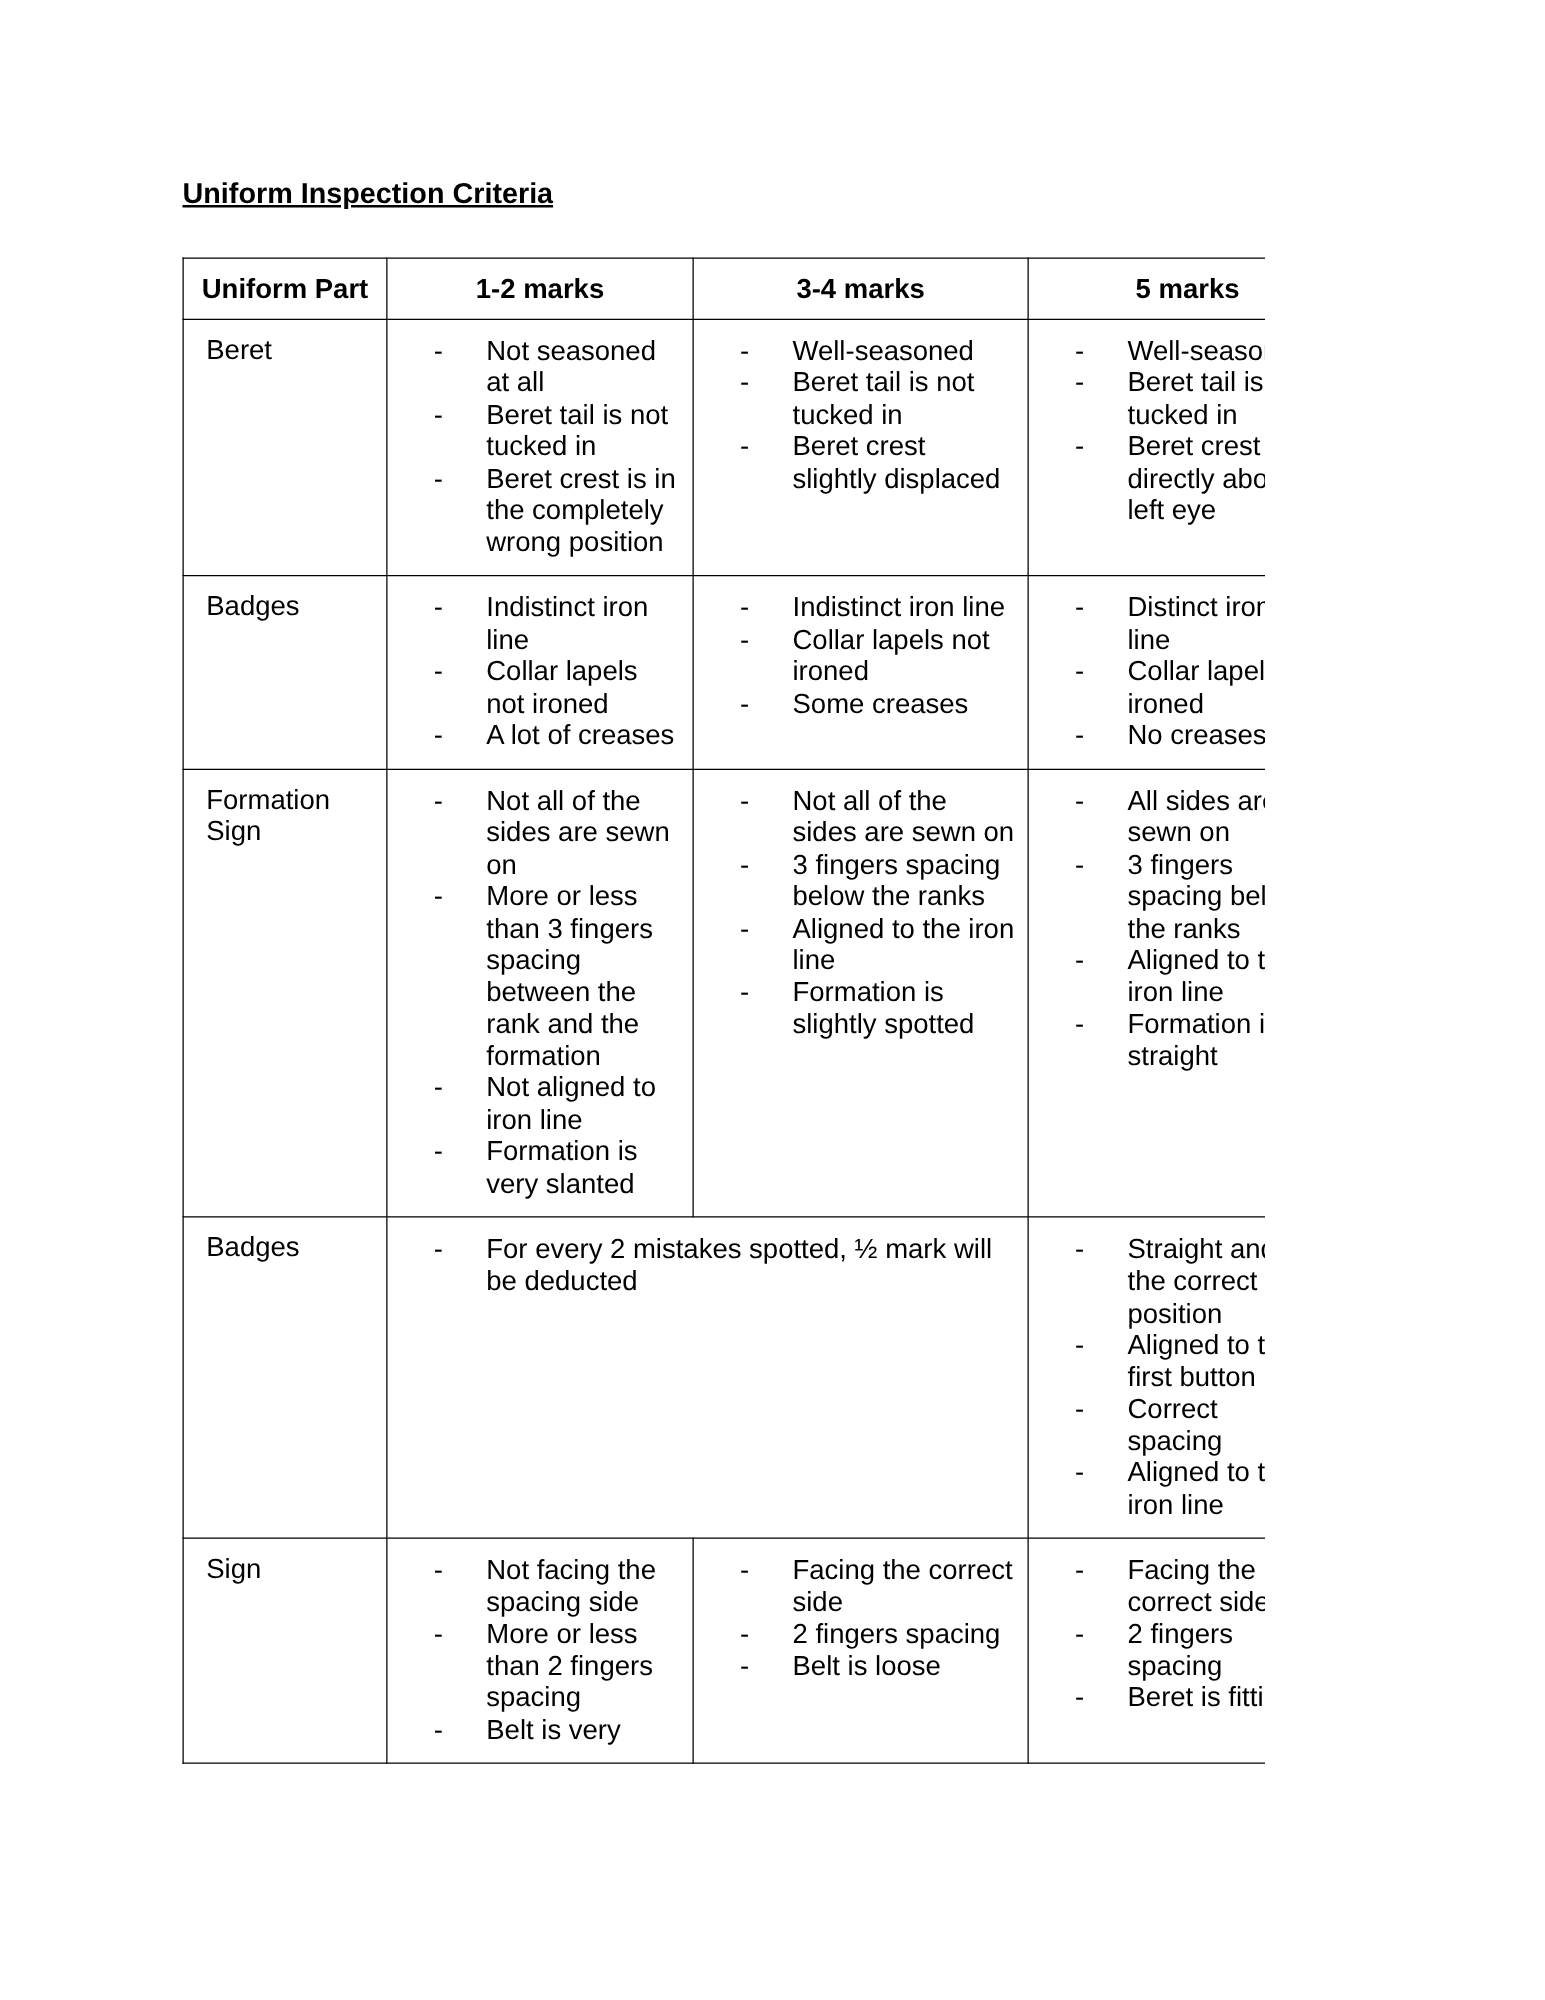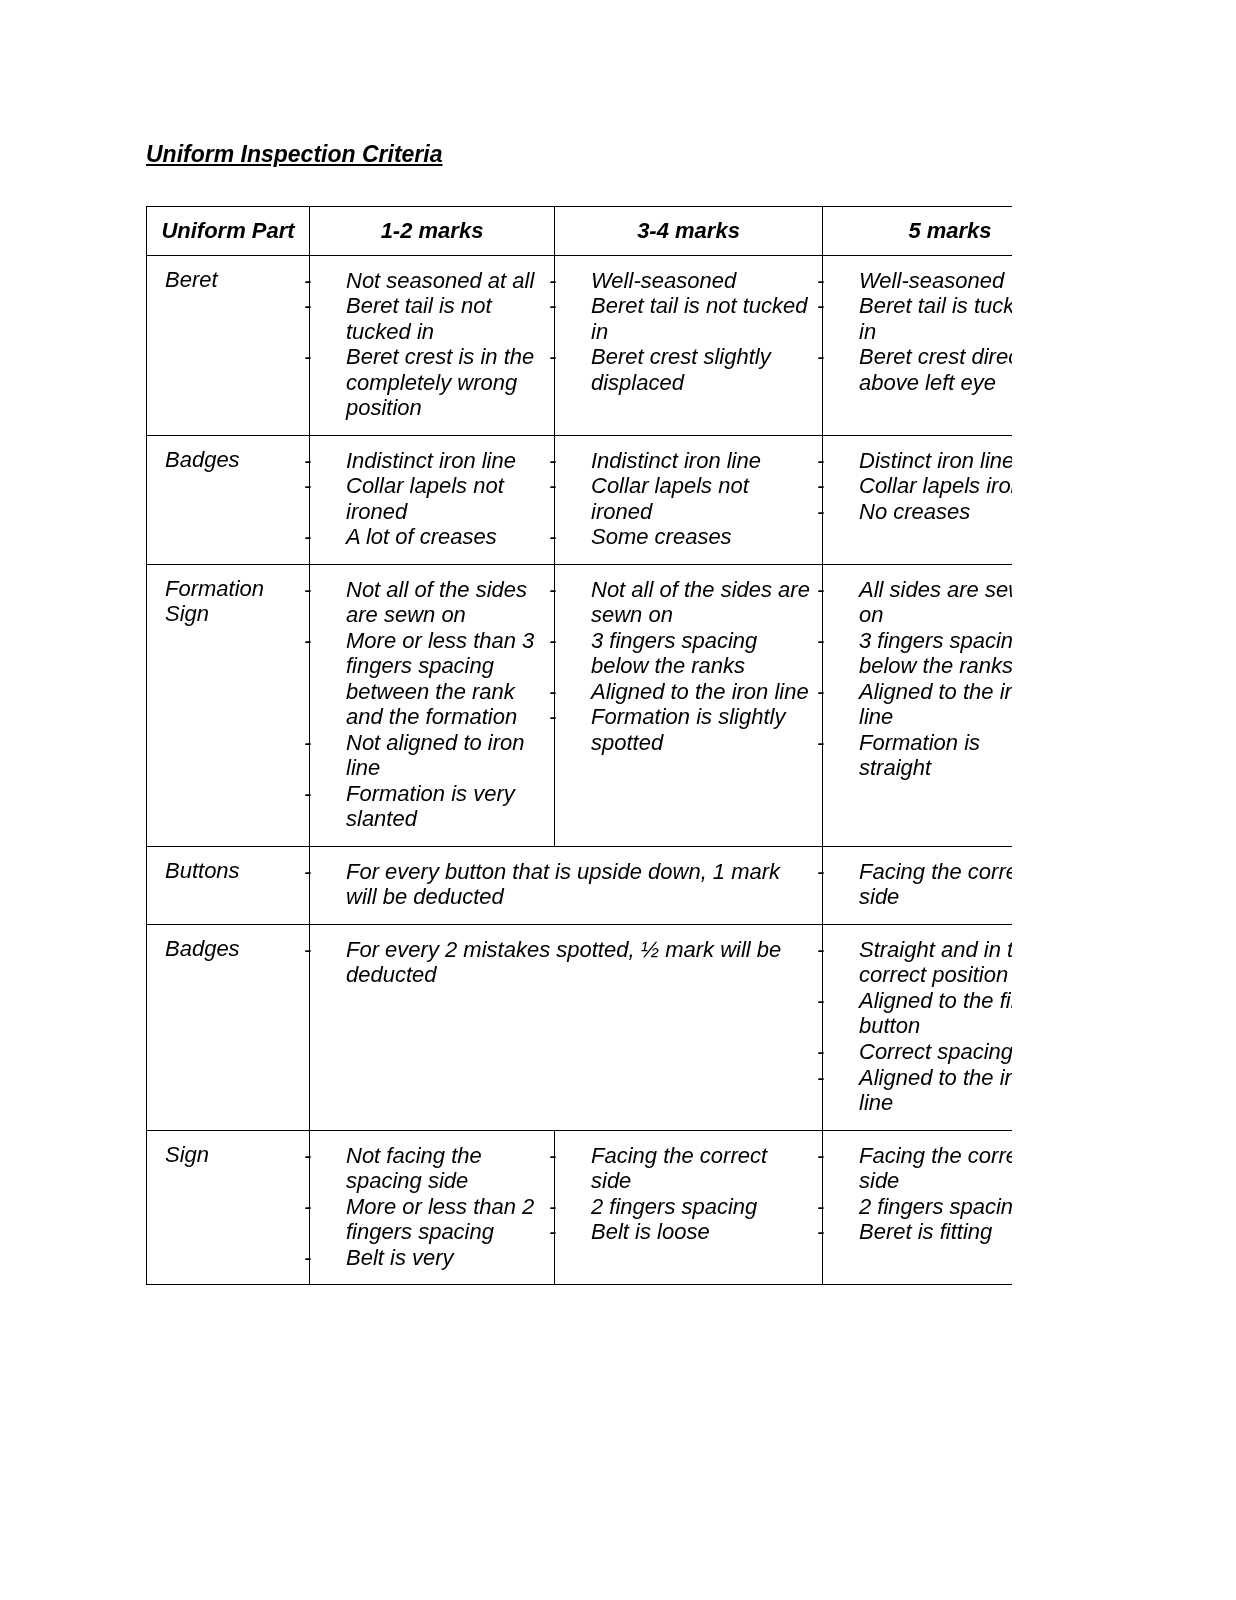--- a/index.html
+++ b/index.html
@@ -10,21 +10,20 @@
     font-family: "Liberation Sans", "DejaVu Sans", sans-serif;
   }
   .page {
     position: relative;
     width: 1012px;
     height: 1600px;
     box-sizing: border-box;
     padding: 141px 0 0 146px;
     background: #ffffff;
     overflow: hidden;
-    font-style: italic;
   }
   h1.doc-title {
     font-size: 23px;
     font-weight: bold;
     text-decoration: underline;
     margin: 0 0 37px 0;
     line-height: 1.2;
   }
   table.criteria {
     border-collapse: collapse;
@@ -45,21 +44,21 @@
     padding: 11px 10px;
   }
   td.part-cell {
     text-align: left;
     padding: 11px 18px 0 18px;
     line-height: 1.16;
   }
   ul.crit {
     list-style: none;
     margin: 0;
-    padding: 11px 8px 13px 35px;
+    padding: 11px 8px 13px 78px;
   }
   ul.crit li {
     position: relative;
     line-height: 1.16;
     margin: 0;
   }
   ul.crit li::before {
     content: "-";
     position: absolute;
     left: -42px;
@@ -162,33 +161,20 @@
       <td>
         <ul class="crit narrow">
               <li>All sides are sewn on</li>
               <li>3 fingers spacing below the ranks</li>
               <li>Aligned to the iron line</li>
               <li>Formation is straight</li>
             </ul>
       </td>
     </tr>
 
-    <tr>
-      <td class="part-cell">Buttons</td>
-      <td colspan="2">
-        <ul class="crit">
-              <li>For every button that is upside down, 1 mark will be deducted</li>
-            </ul>
-      </td>
-      <td>
-        <ul class="crit narrow">
-              <li>Facing the correct side</li>
-            </ul>
-      </td>
-    </tr>
 
     <tr>
       <td class="part-cell">Badges</td>
       <td colspan="2">
         <ul class="crit">
               <li>For every 2 mistakes spotted, ½ mark will be deducted</li>
             </ul>
       </td>
       <td>
         <ul class="crit narrow">

